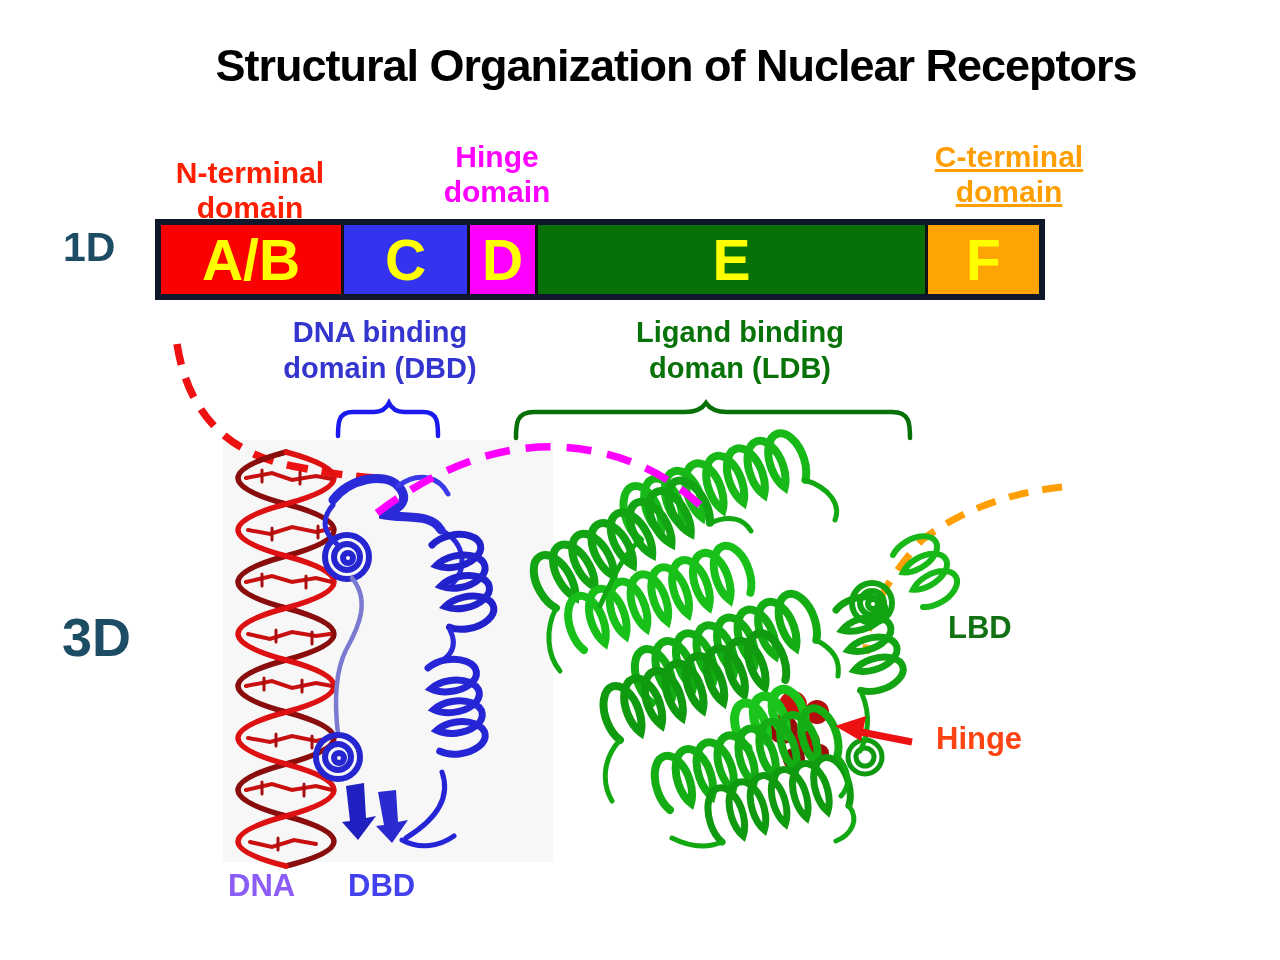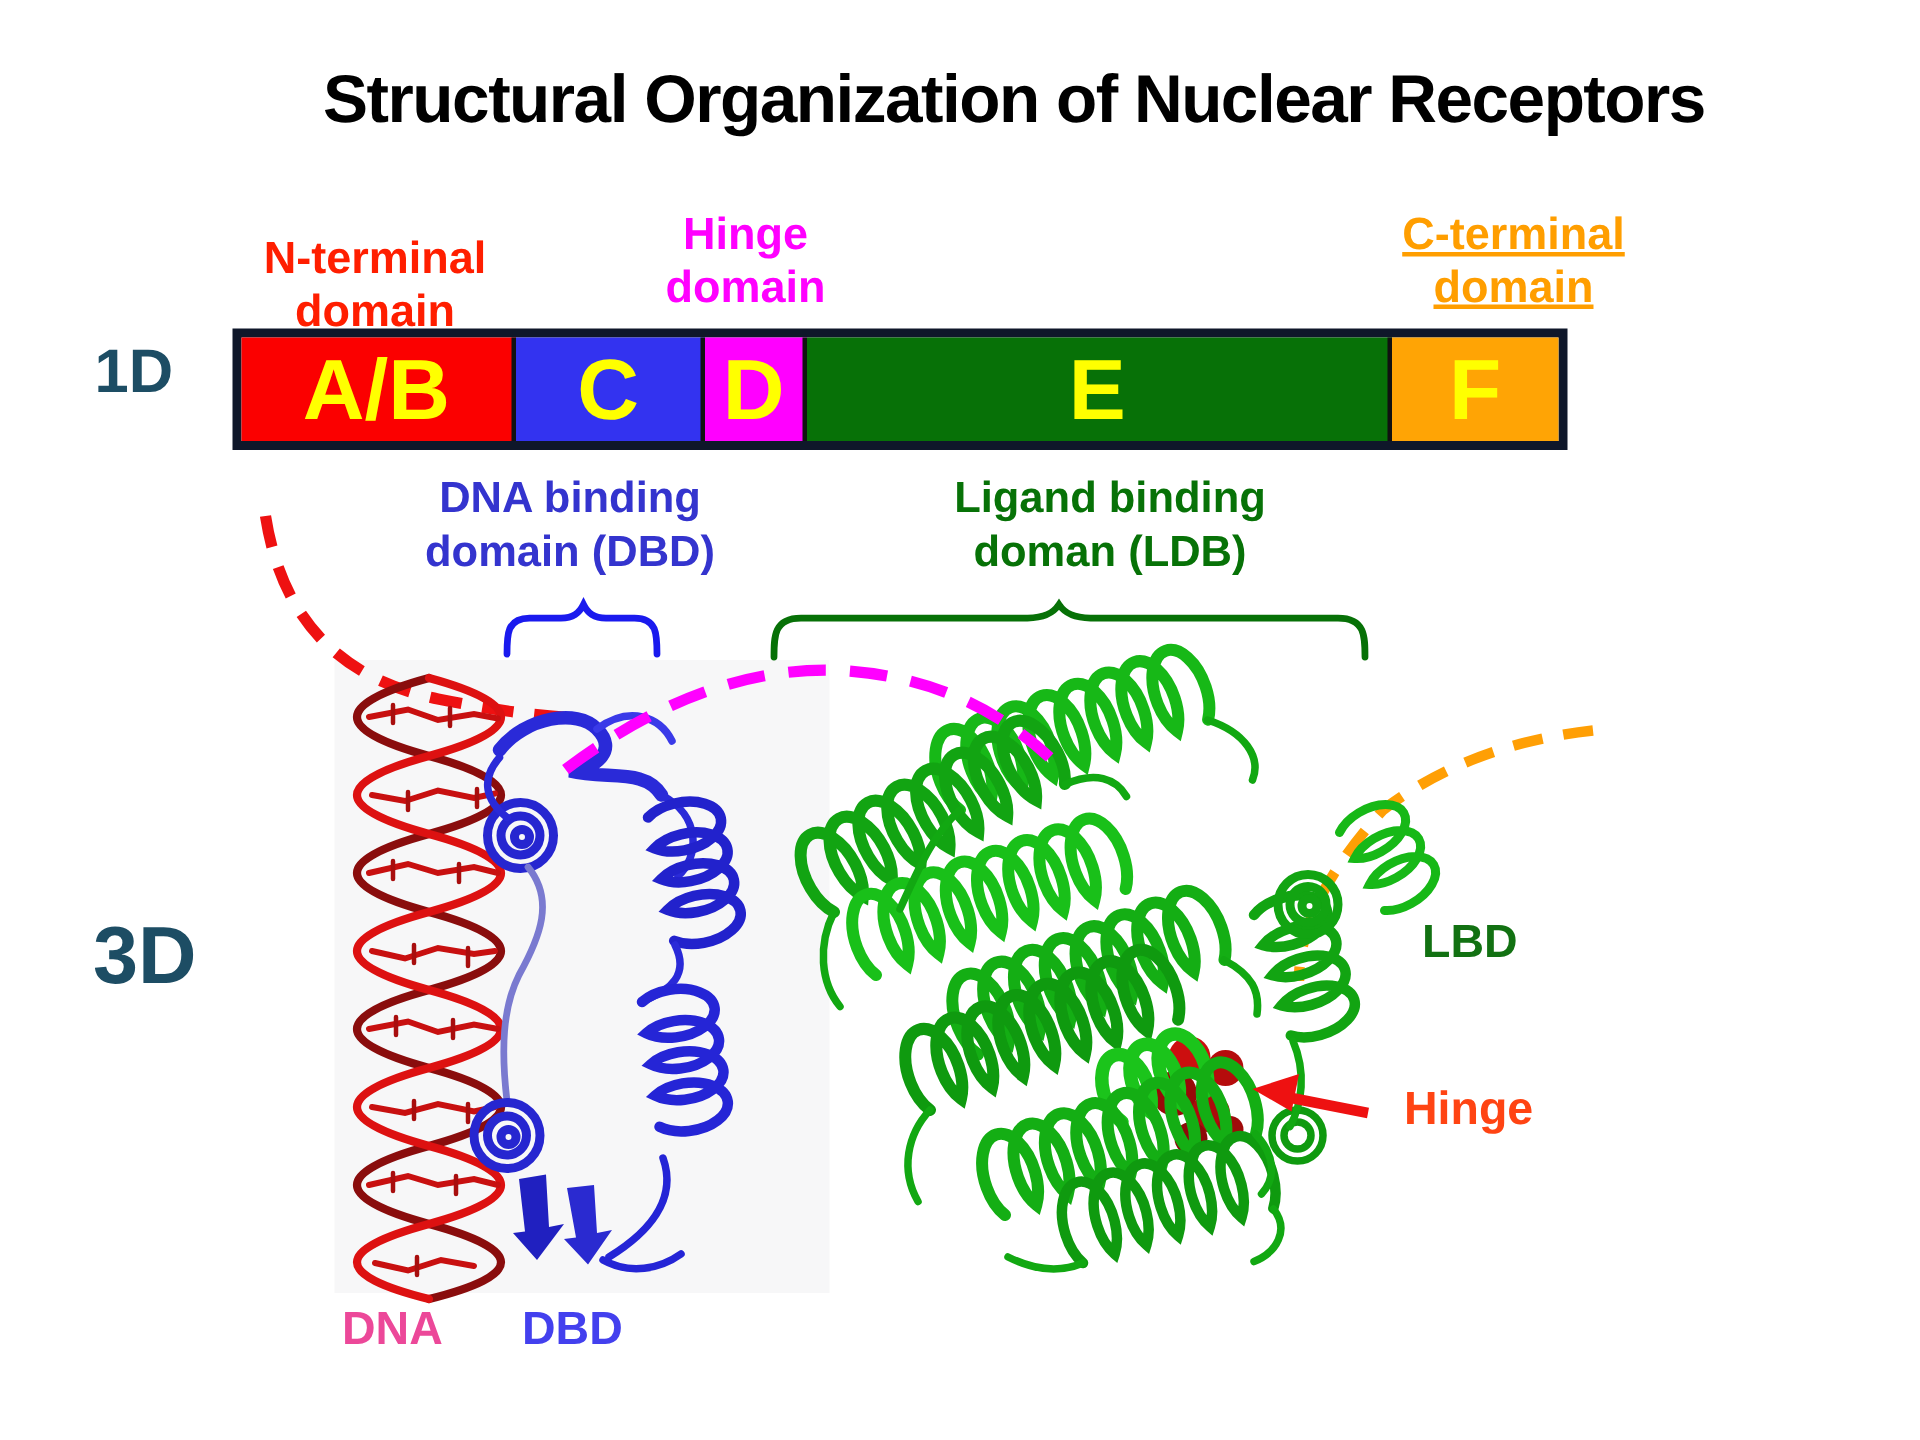--- a/index.html
+++ b/index.html
@@ -21,21 +21,21 @@
   .seg:not(:last-child){border-right:3px solid #111;}
   .seg-ab{width:183px;background:#fb0000;}
   .seg-c{width:126px;background:#3333f0;}
   .seg-d{width:68px;background:#ff00ff;}
   .seg-e{width:390px;background:#077107;}
   .seg-f{width:111px;background:#ffa405;}
   .caption{top:314px;text-align:center;font-size:29px;font-weight:700;line-height:36px;}
   #dbd-caption{left:276px;width:208px;color:#3434ce;}
   #lbd-caption{left:618px;width:244px;color:#077207;}
   .struct-label{font-size:31px;font-weight:700;text-align:left;}
-  #dna-label{left:228px;top:868px;width:100px;color:#ec4899;}
+  #dna-label{left:228px;top:868px;width:100px;color:#8b5cf6;}
   #dbd-label{left:348px;top:868px;width:100px;color:#4340ee;}
   #lbd-label{left:948px;top:610px;width:84px;color:#127112;}
   #ligand-label{left:936px;top:721px;width:126px;color:#ff4413;}
   svg{display:block;}
 </style>
 </head>
 <body>
 
 <div id="canvas">
 

